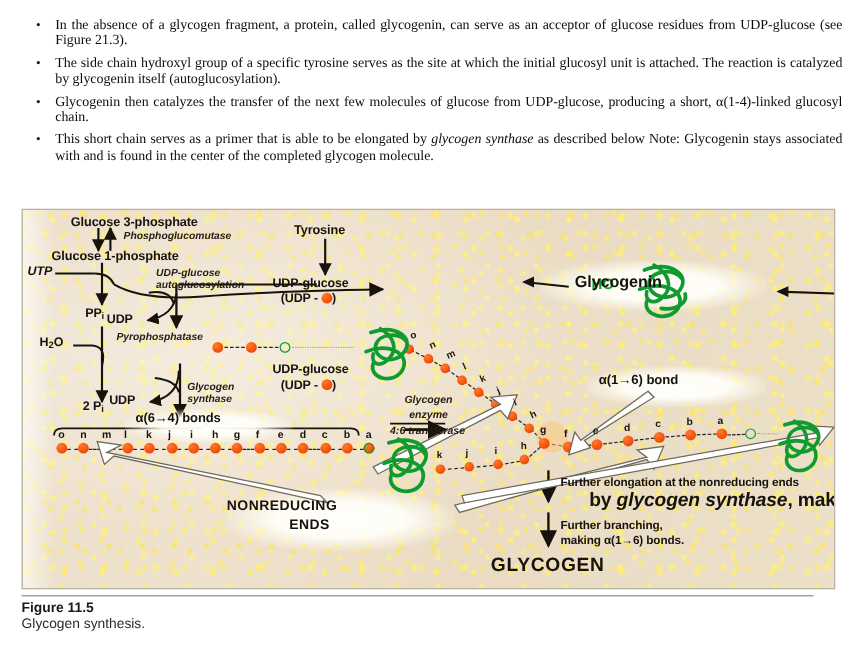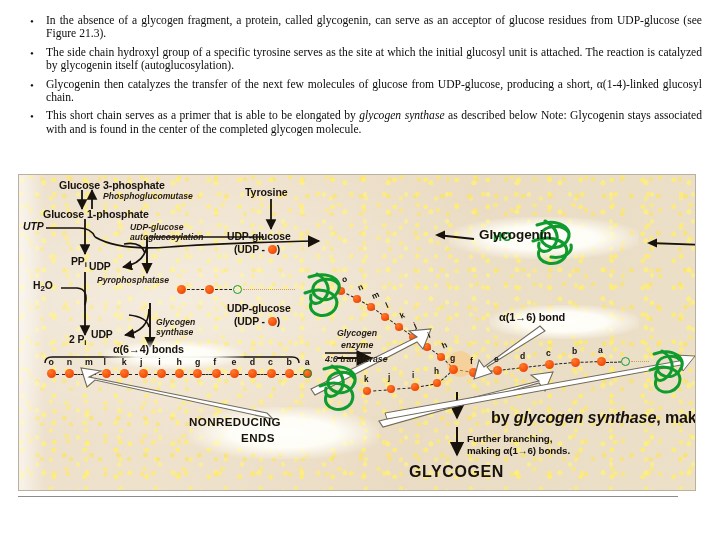--- a/index.html
+++ b/index.html
@@ -477,25 +477,28 @@
       <div class="res res-sm" style="left: 368px; top: 210px;"></div>
       <div class="lbl" style="left: 369px; top: 198px; font-size: 8.2px; z-index: 6;">j</div>
       <div class="res res-sm" style="left: 344px; top: 212px;"></div>
       <div class="lbl" style="left: 345px; top: 200px; font-size: 8.2px; z-index: 6;">k</div>
     </div>
   <div class="res-o" style="left:602px;top:182px;"></div>
   <div class="dash" style="left:612px;top:186px;width:18px;border-top-style:dotted;border-top-color:#c9a24a;"></div>
 
   <div style="position:absolute;left:428px;top:176px;width:26px;height:26px;border-radius:50%;background:rgba(255,196,110,.5);z-index:3;"></div>
 
+  <div class="lbl" style="left:448px;top:222px;font-size:9.8px;">Further elongation at the nonreducing ends</div>
   <div class="lbl" style="left:472px;top:234px;font-size:16px;">
     <span>by </span><span style="font-style:italic;">glycogen synthase</span><span>, making α(1→4) bonds.</span>
   </div>
   <div class="lbl" style="left:448px;top:258px;font-size:9.8px;">Further branching,</div>
   <div class="lbl" style="left:448px;top:270px;font-size:9.8px;">making α(1→6) bonds.</div>
 
   <div class="lbl" style="left:390px;top:288px;font-size:16px;letter-spacing:.6px;">GLYCOGEN</div>
 
 </div>
 
 <div id="caption-wrap">
   <div id="cap-rule"></div>
+  <div class="cap-t">Figure 11.5</div>
+  <div class="cap-s">Glycogen synthesis.</div>
 </div>
 
 </body></html>

